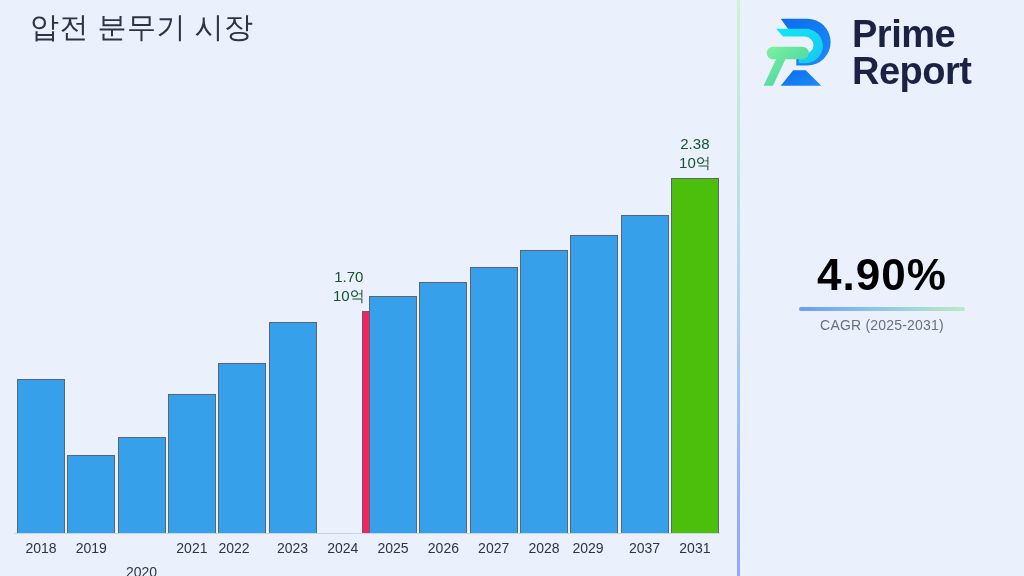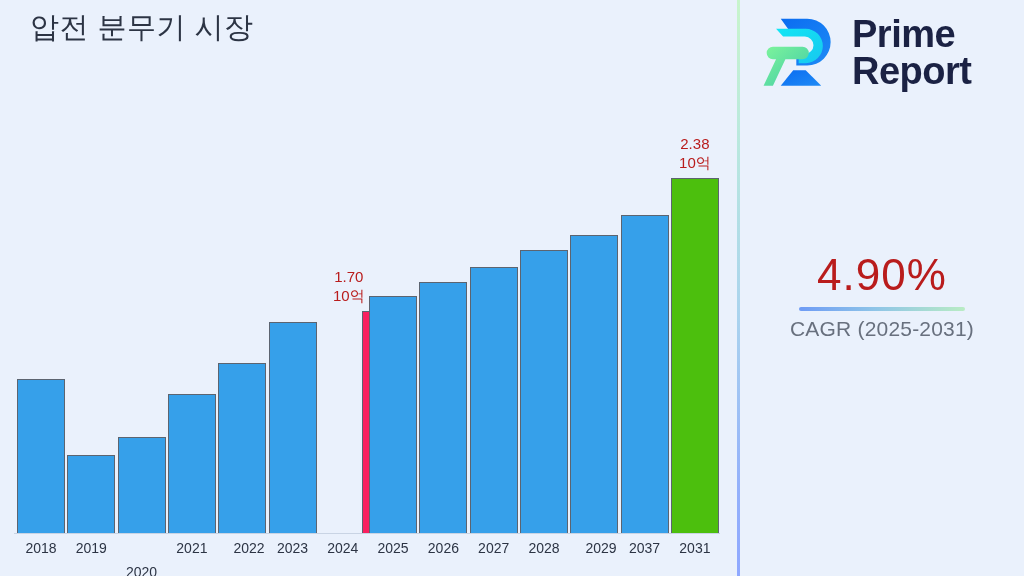--- a/index.html
+++ b/index.html
@@ -40,21 +40,21 @@
     border-bottom:none;
   }
   .bar.blue  { background:#36a0ea; }
   .bar.pink  { background:#f9205f; }
   .bar.green { background:#4cbf0d; }
 
   .bar-label {
     position:absolute;
     width:120px; left:50%; margin-left:-60px;
     text-align:center;
-    font-size:15px; line-height:19px; color:#b91c1c;
+    font-size:15px; line-height:19px; color:#14532d;
     white-space:pre-line;
   }
 
   .tick-label {
     position:absolute; top:540px;
     width:120px; margin-left:-60px;
     text-align:center;
     font-size:14px; color:#2c3444;
   }
 
@@ -76,29 +76,29 @@
   #logo-wordmark {
     font-size:38px; font-weight:700; line-height:0.98;
     color:#1b2244; letter-spacing:-0.5px;
   }
   #logo-wordmark span { display:block; }
 
   #cagr-block {
     position:absolute; left:0; top:250px; width:284px; text-align:center;
   }
   #cagr-value {
-    font-size:44px; font-weight:400; color:#b91c1c; letter-spacing:1px;
+    font-size:44px; font-weight:700; color:#000000; letter-spacing:1px;
   }
   #cagr-rule {
     width:166px; height:4px; margin:7px auto 6px auto;
     background:linear-gradient(to right,#6e9bf5 0%,#8ec4e8 45%,#b9ecc4 100%);
     border-radius:2px;
   }
   #cagr-caption {
-    font-size:21px; color:#68707e; letter-spacing:0.2px;
+    font-size:14px; color:#68707e; letter-spacing:0.2px;
   }
 </style>
 </head>
 <body>
 
 <div id="chart-panel">
 
   <div id="page-title">압전 분무기 시장</div>
 
   <div id="plot-area">
@@ -116,21 +116,21 @@
         <div class="bar blue" style="height: 96px;"></div>
       </div>
       <div class="tick-label" style="left: 141.6px; margin-top: 24px;">2020</div>
       <div class="bar-group" style="left: 167.9px; width: 48px;">
         <div class="bar blue" style="height: 139px;"></div>
       </div>
       <div class="tick-label" style="left: 191.9px;">2021</div>
       <div class="bar-group" style="left: 218.2px; width: 48px;">
         <div class="bar blue" style="height: 170px;"></div>
       </div>
-      <div class="tick-label" style="left: 249px;">2022</div>
+      <div class="tick-label" style="left: 234px;">2022</div>
       <div class="bar-group" style="left: 268.5px; width: 48px;">
         <div class="bar blue" style="height: 211px;"></div>
       </div>
       <div class="tick-label" style="left: 292.5px;">2023</div>
       <div class="bar-group" style="left: 318.8px; width: 60px; padding-left: 43px;">
         <div class="bar pink" style="height: 222px;"></div>
         <div class="bar-label" style="bottom: 228px;">1.70
 10억</div>
       </div>
       <div class="tick-label" style="left: 342.8px;">2024</div>
@@ -146,21 +146,21 @@
         <div class="bar blue" style="height: 266px;"></div>
       </div>
       <div class="tick-label" style="left: 493.7px;">2027</div>
       <div class="bar-group" style="left: 520px; width: 48px;">
         <div class="bar blue" style="height: 283px;"></div>
       </div>
       <div class="tick-label" style="left: 544px;">2028</div>
       <div class="bar-group" style="left: 570.3px; width: 48px;">
         <div class="bar blue" style="height: 298px;"></div>
       </div>
-      <div class="tick-label" style="left: 601px; text-align: center;">2029</div>
+      <div class="tick-label" style="left: 588px; text-align: center;">2029</div>
       <div class="bar-group" style="left: 620.6px; width: 48px;">
         <div class="bar blue" style="height: 318px;"></div>
       </div>
       <div class="tick-label" style="left: 644.6px;">2037</div>
       <div class="bar-group" style="left: 670.9px; width: 48px;">
         <div class="bar green" style="height: 355px;"></div>
         <div class="bar-label" style="bottom: 361px;">2.38
 10억</div>
       </div>
       <div class="tick-label" style="left: 694.9px;">2031</div>

